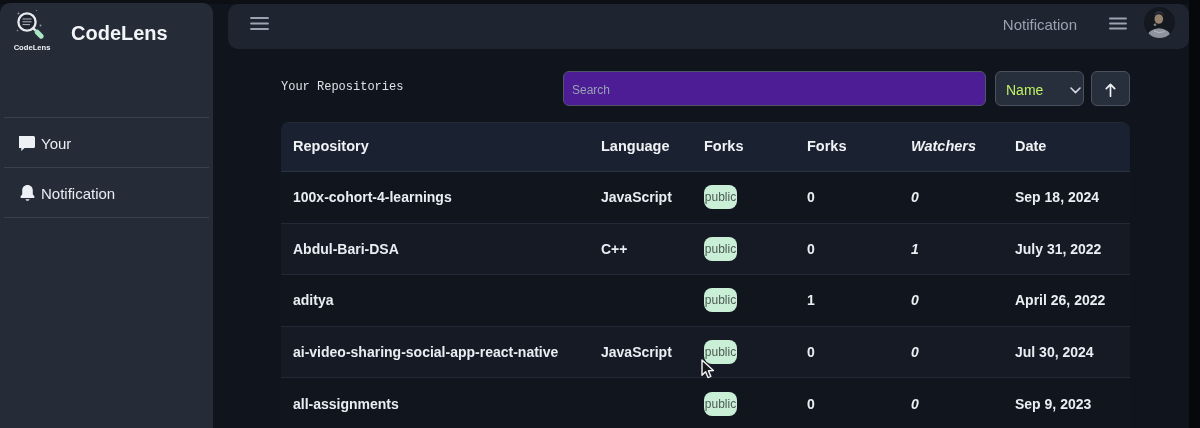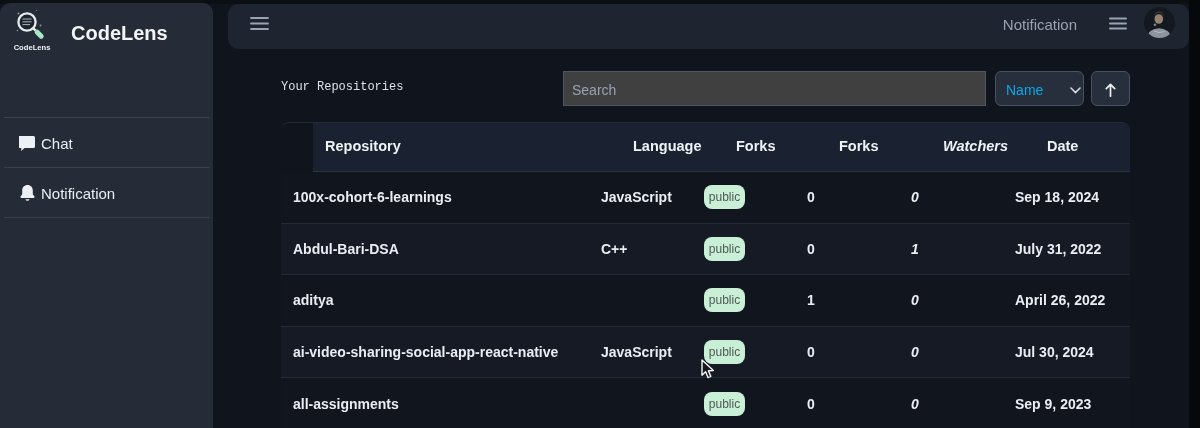--- a/index.html
+++ b/index.html
@@ -14,33 +14,33 @@
   #biglogo { position:absolute; left:71px; top:18.5px; color:#f2f4f7; font-size:20px; font-weight:bold; }
   .menuitem { position:absolute; left:0; width:213px; color:#e9ecf1; font-size:15px; }
   .menuitem .lbl { position:absolute; left:41px; top:50%; transform:translateY(-50%); }
   .menuitem svg { position:absolute; left:19px; top:50%; transform:translateY(-50%); }
   .mdiv { position:absolute; left:4px; width:205px; height:1px; background:#39404e; }
   
   #topbar { left:228px; top:4px; width:961px; height:45px; background:#1f2530; border-radius:10px; }
   #notif-label { position:absolute; right:112px; top:12px; color:#98a2b2; font-size:15px; }
   
   #heading { left:281px; top:80px; color:#dde2e9; font-size:12px;font-family:Liberation Mono, monospace; }
-  #search { left:563px; top:71px; width:423px; height:35px; background:#404040; border:1px solid #4d5665; border-radius:0; color:#98a2b3; font-size:14px; line-height:36px; padding-left:8px; }
-  #nameselect { left:995px; top:71px; width:89px; height:35px; background:#272e3c; border:1px solid #4a5260; border-radius:6px; color:#0ea5e9; font-size:14px; line-height:36px; padding-left:10px; }
+  #search { left:563px; top:71px; width:423px; height:35px; background:#4c1d95; border:1px solid #4d5665; border-radius:6px; color:#98a2b3; font-size:12px; line-height:36px; padding-left:8px; }
+  #nameselect { left:995px; top:71px; width:89px; height:35px; background:#272e3c; border:1px solid #4a5260; border-radius:6px; color:#bef264; font-size:14px; line-height:36px; padding-left:10px; }
   #sortbtn { left:1091px; top:71px; width:39px; height:35px; background:#272e3c; border:1px solid #4a5260; border-radius:6px; }
   
   #tbl { left:281px; top:122px; width:849px; height:306px; border-radius:8px 8px 0 0; overflow:hidden; border-top:1px solid #232a36; }
-  .thead { position:absolute; left:0; top:0; width:849px; height:49px; background:#1a2130; border-bottom:1px solid #2b3340;margin-left:32px; }
+  .thead { position:absolute; left:0; top:0; width:849px; height:49px; background:#1a2130; border-bottom:1px solid #2b3340; }
   .row { position:absolute; left:0; width:849px; height:51.6px; border-bottom:1px solid #232a37; }
   .r-odd { background:#11151e; }
   .r-even { background:#151a25; }
   .cell { position:absolute; top:50%; transform:translateY(-50%); font-size:14px; font-weight:bold; color:#eaedf2; white-space:nowrap; }
   .c1 { left:12px; } .c2 { left:320px; } .c3 { left:423px; } .c4 { left:526px; } .c5 { left:630px;font-style:italic; } .c6 { left:734px; }
   .th { font-size:14.5px; color:#f0f3f6; top:calc(50% - 1.5px); }
-  .badge { display:inline-block; width:41px; height:24px; background:#c9f0d7; border-radius:8px; color:#4e5a53; font-size:12px; font-weight:normal; text-align:center; line-height:24px; }
+  .badge { display:inline-block; width:33px; height:24px; background:#c9f0d7; border-radius:8px; color:#4e5a53; font-size:12px; font-weight:normal; text-align:center; line-height:24px; }
 </style>
 </head>
 <body>
 <div class="abs" id="topstrip"></div>
 <div class="abs" id="sidebar">
   <svg width="46" height="46" style="position:absolute;left:10px;top:1px" viewBox="0 0 46 46">
     <circle cx="17" cy="18" r="8.6" fill="#1d242e" stroke="#e6eaef" stroke-width="2.3"></circle>
     <g stroke="#aeb6c0" stroke-width="1">
       <line x1="12.5" y1="15" x2="21.5" y2="15"></line>
       <line x1="12.5" y1="17.8" x2="21.5" y2="17.8"></line>
@@ -53,21 +53,21 @@
     <circle cx="7.5" cy="26.5" r="0.8" fill="#8f97a4"></circle>
     <circle cx="26.5" cy="6.5" r="0.8" fill="#666e7a"></circle>
     <text x="22" y="46" font-size="7.6" font-weight="bold" fill="#eef1f5" text-anchor="middle" font-family="Liberation Sans, sans-serif">CodeLens</text>
   </svg>
   <div id="biglogo">CodeLens</div>
   <div class="mdiv" style="top:113.5px;"></div>
   <div class="menuitem" style="top:115px;height:49px;">
     <svg width="16" height="16" viewBox="0 0 16 16">
       <path d="M1 1 h14 a1.5 1.5 0 0 1 1.5 1.5 v9 a1.5 1.5 0 0 1 -1.5 1.5 h-9 l-3.2 3 v-3 h-1.8 a1.5 1.5 0 0 1 -1.5 -1.5 v-9 A1.5 1.5 0 0 1 1 1 z" fill="#edf0f4" transform="translate(-0.5,0)"></path>
     </svg>
-    <span class="lbl">Chat</span>
+    <span class="lbl">Your</span>
   </div>
   <div class="mdiv" style="top:163.5px;"></div>
   <div class="menuitem" style="top:165px;height:49px;">
     <svg width="17" height="18" viewBox="0 0 17 18">
       <path d="M8.5 1 C5.4 1 3.2 3.3 3.2 6.4 v3.8 L1.6 12.6 c-0.4 0.6 0 1.4 0.8 1.4 h12.2 c0.8 0 1.2-0.8 0.8-1.4 l-1.6-2.4 V6.4 C13.8 3.3 11.6 1 8.5 1 z" fill="#edf0f4"></path>
       <path d="M6.4 15.2 a2.2 2.2 0 0 0 4.2 0 z" fill="#edf0f4"></path>
     </svg>
     <span class="lbl">Notification</span>
   </div>
   <div class="mdiv" style="top:213.5px;"></div>
@@ -119,21 +119,21 @@
 <div class="abs" id="tbl">
   <div class="thead">
     <span class="cell th c1">Repository</span>
     <span class="cell th c2">Language</span>
     <span class="cell th c3">Forks</span>
     <span class="cell th c4">Forks</span>
     <span class="cell th c5">Watchers</span>
     <span class="cell th c6">Date</span>
   </div>
   <div class="row r-odd" style="top:49px;">
-    <span class="cell c1">100x-cohort-6-learnings</span>
+    <span class="cell c1">100x-cohort-4-learnings</span>
     <span class="cell c2">JavaScript</span>
     <span class="cell c3"><span class="badge">public</span></span>
     <span class="cell c4">0</span>
     <span class="cell c5">0</span>
     <span class="cell c6">Sep 18, 2024</span>
   </div>
   <div class="row r-even" style="top:100.6px;">
     <span class="cell c1">Abdul-Bari-DSA</span>
     <span class="cell c2">C++</span>
     <span class="cell c3"><span class="badge">public</span></span>

